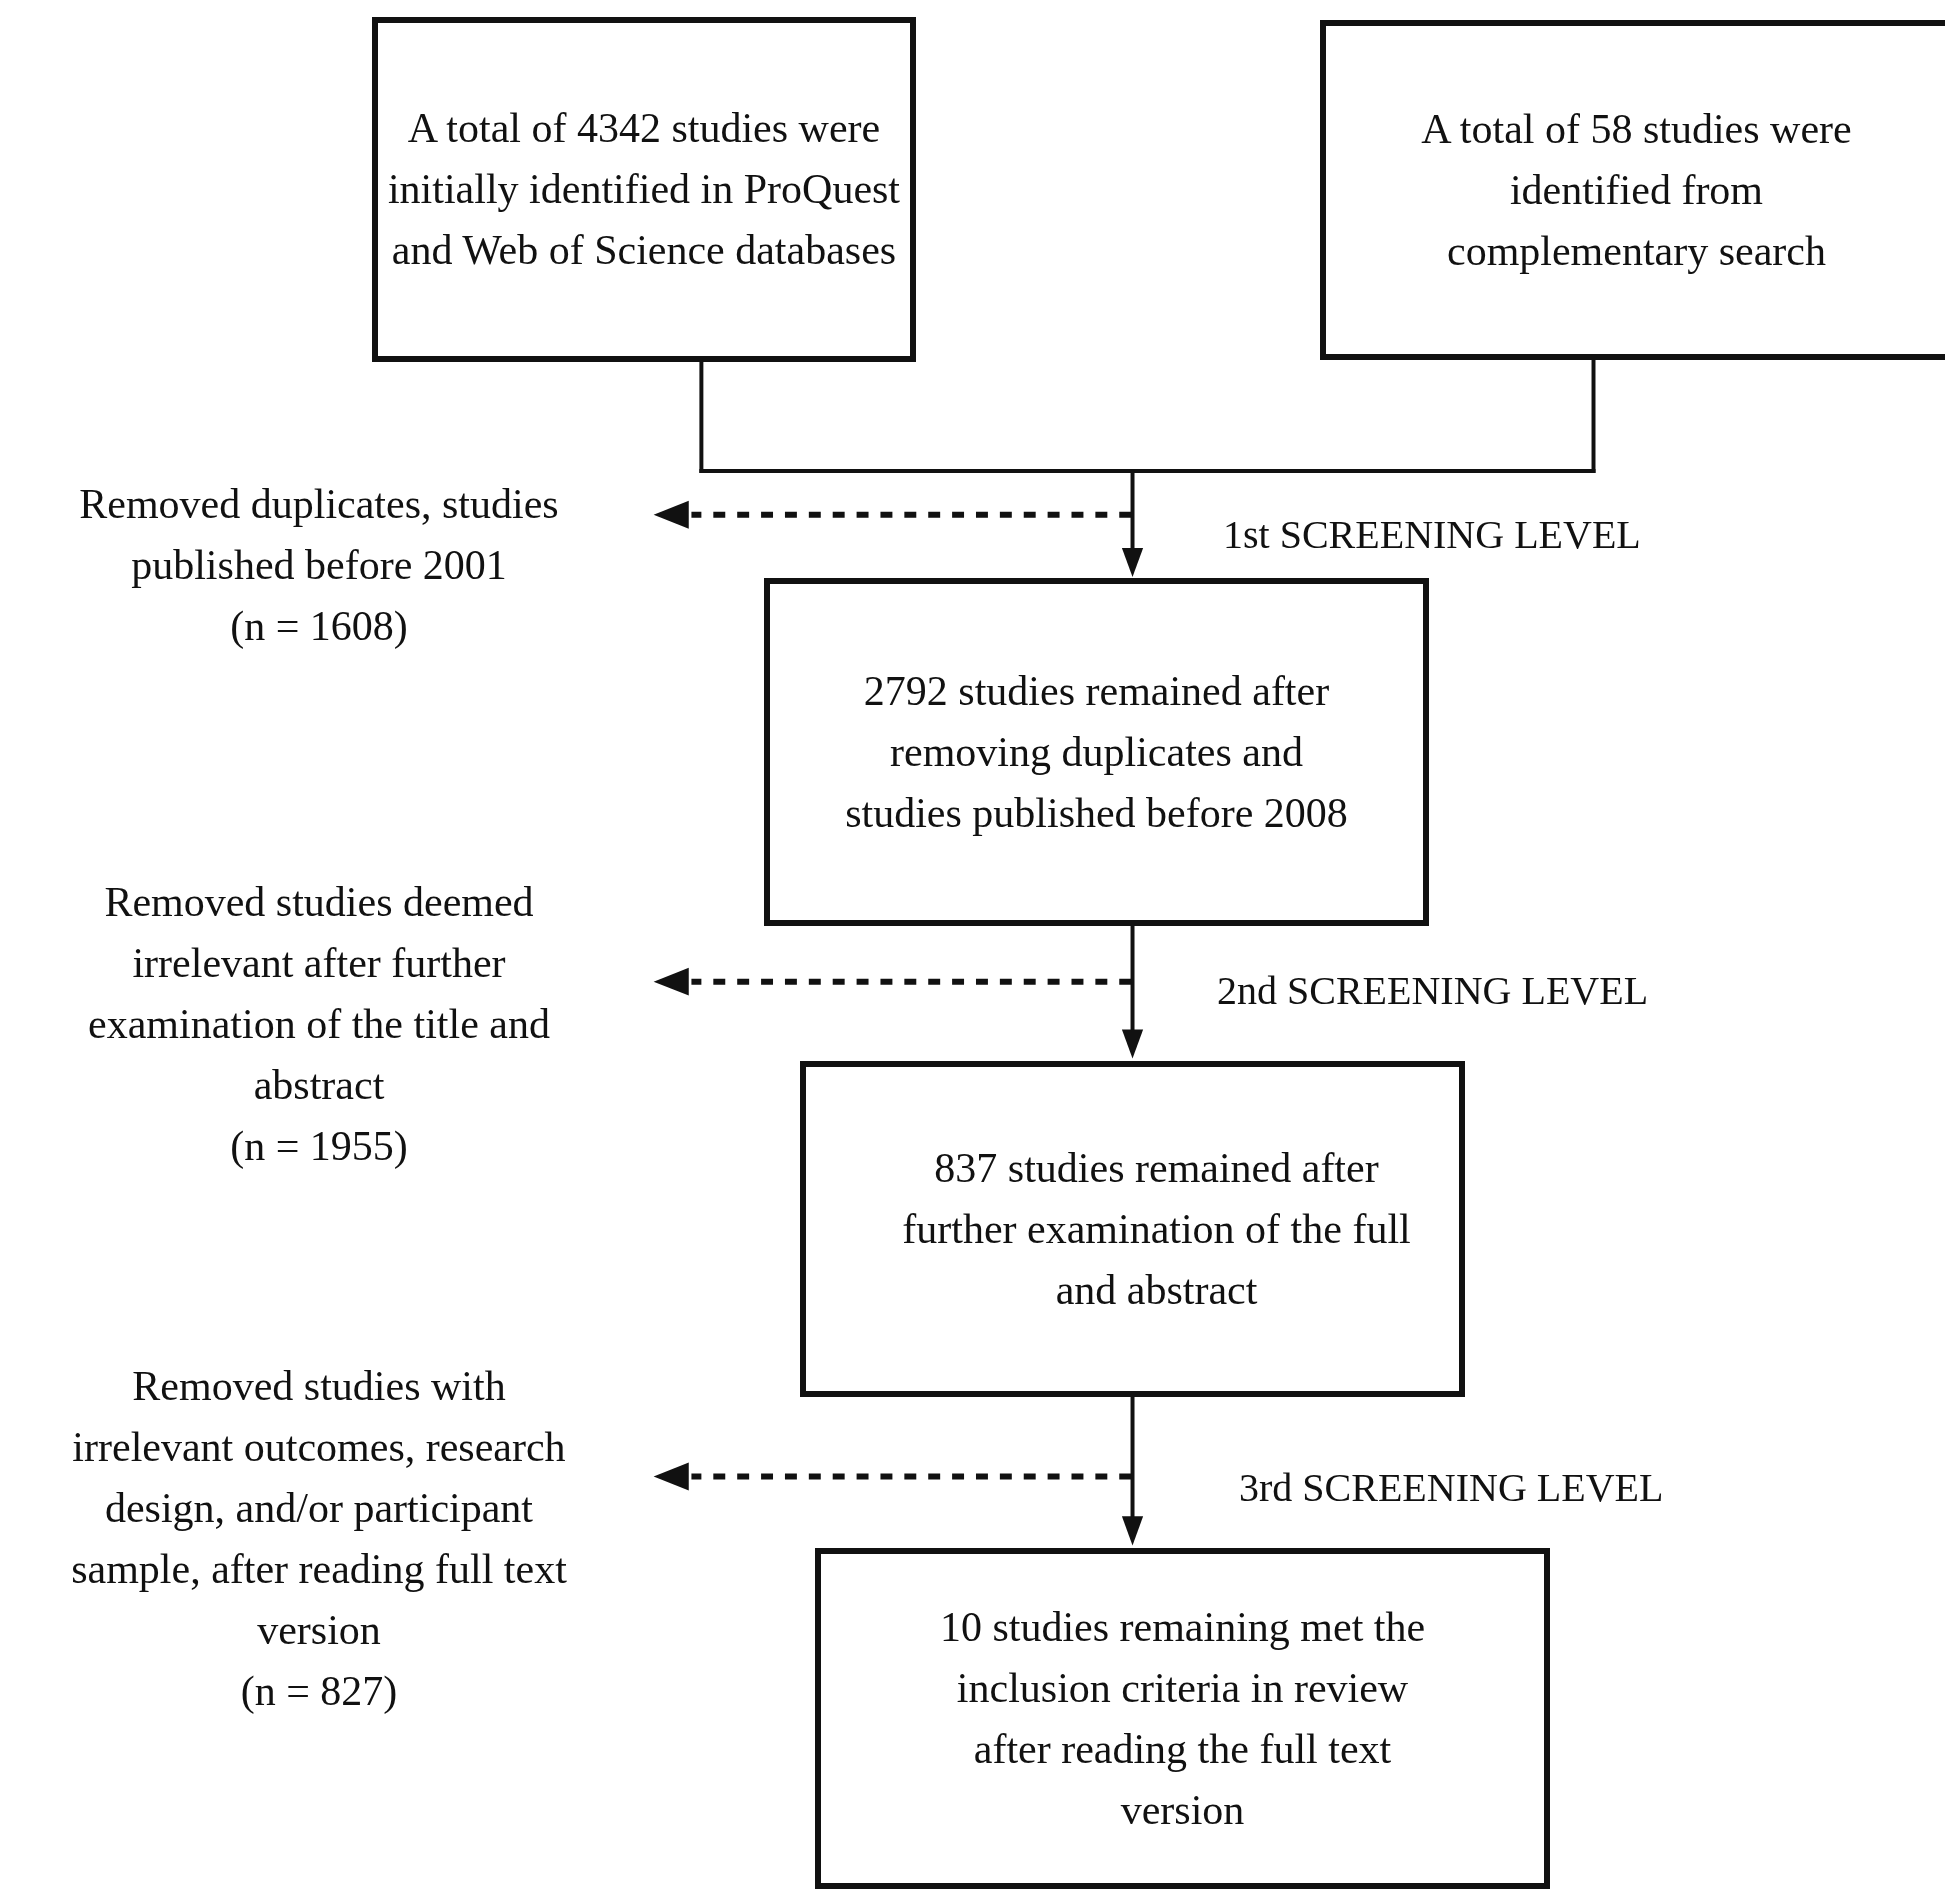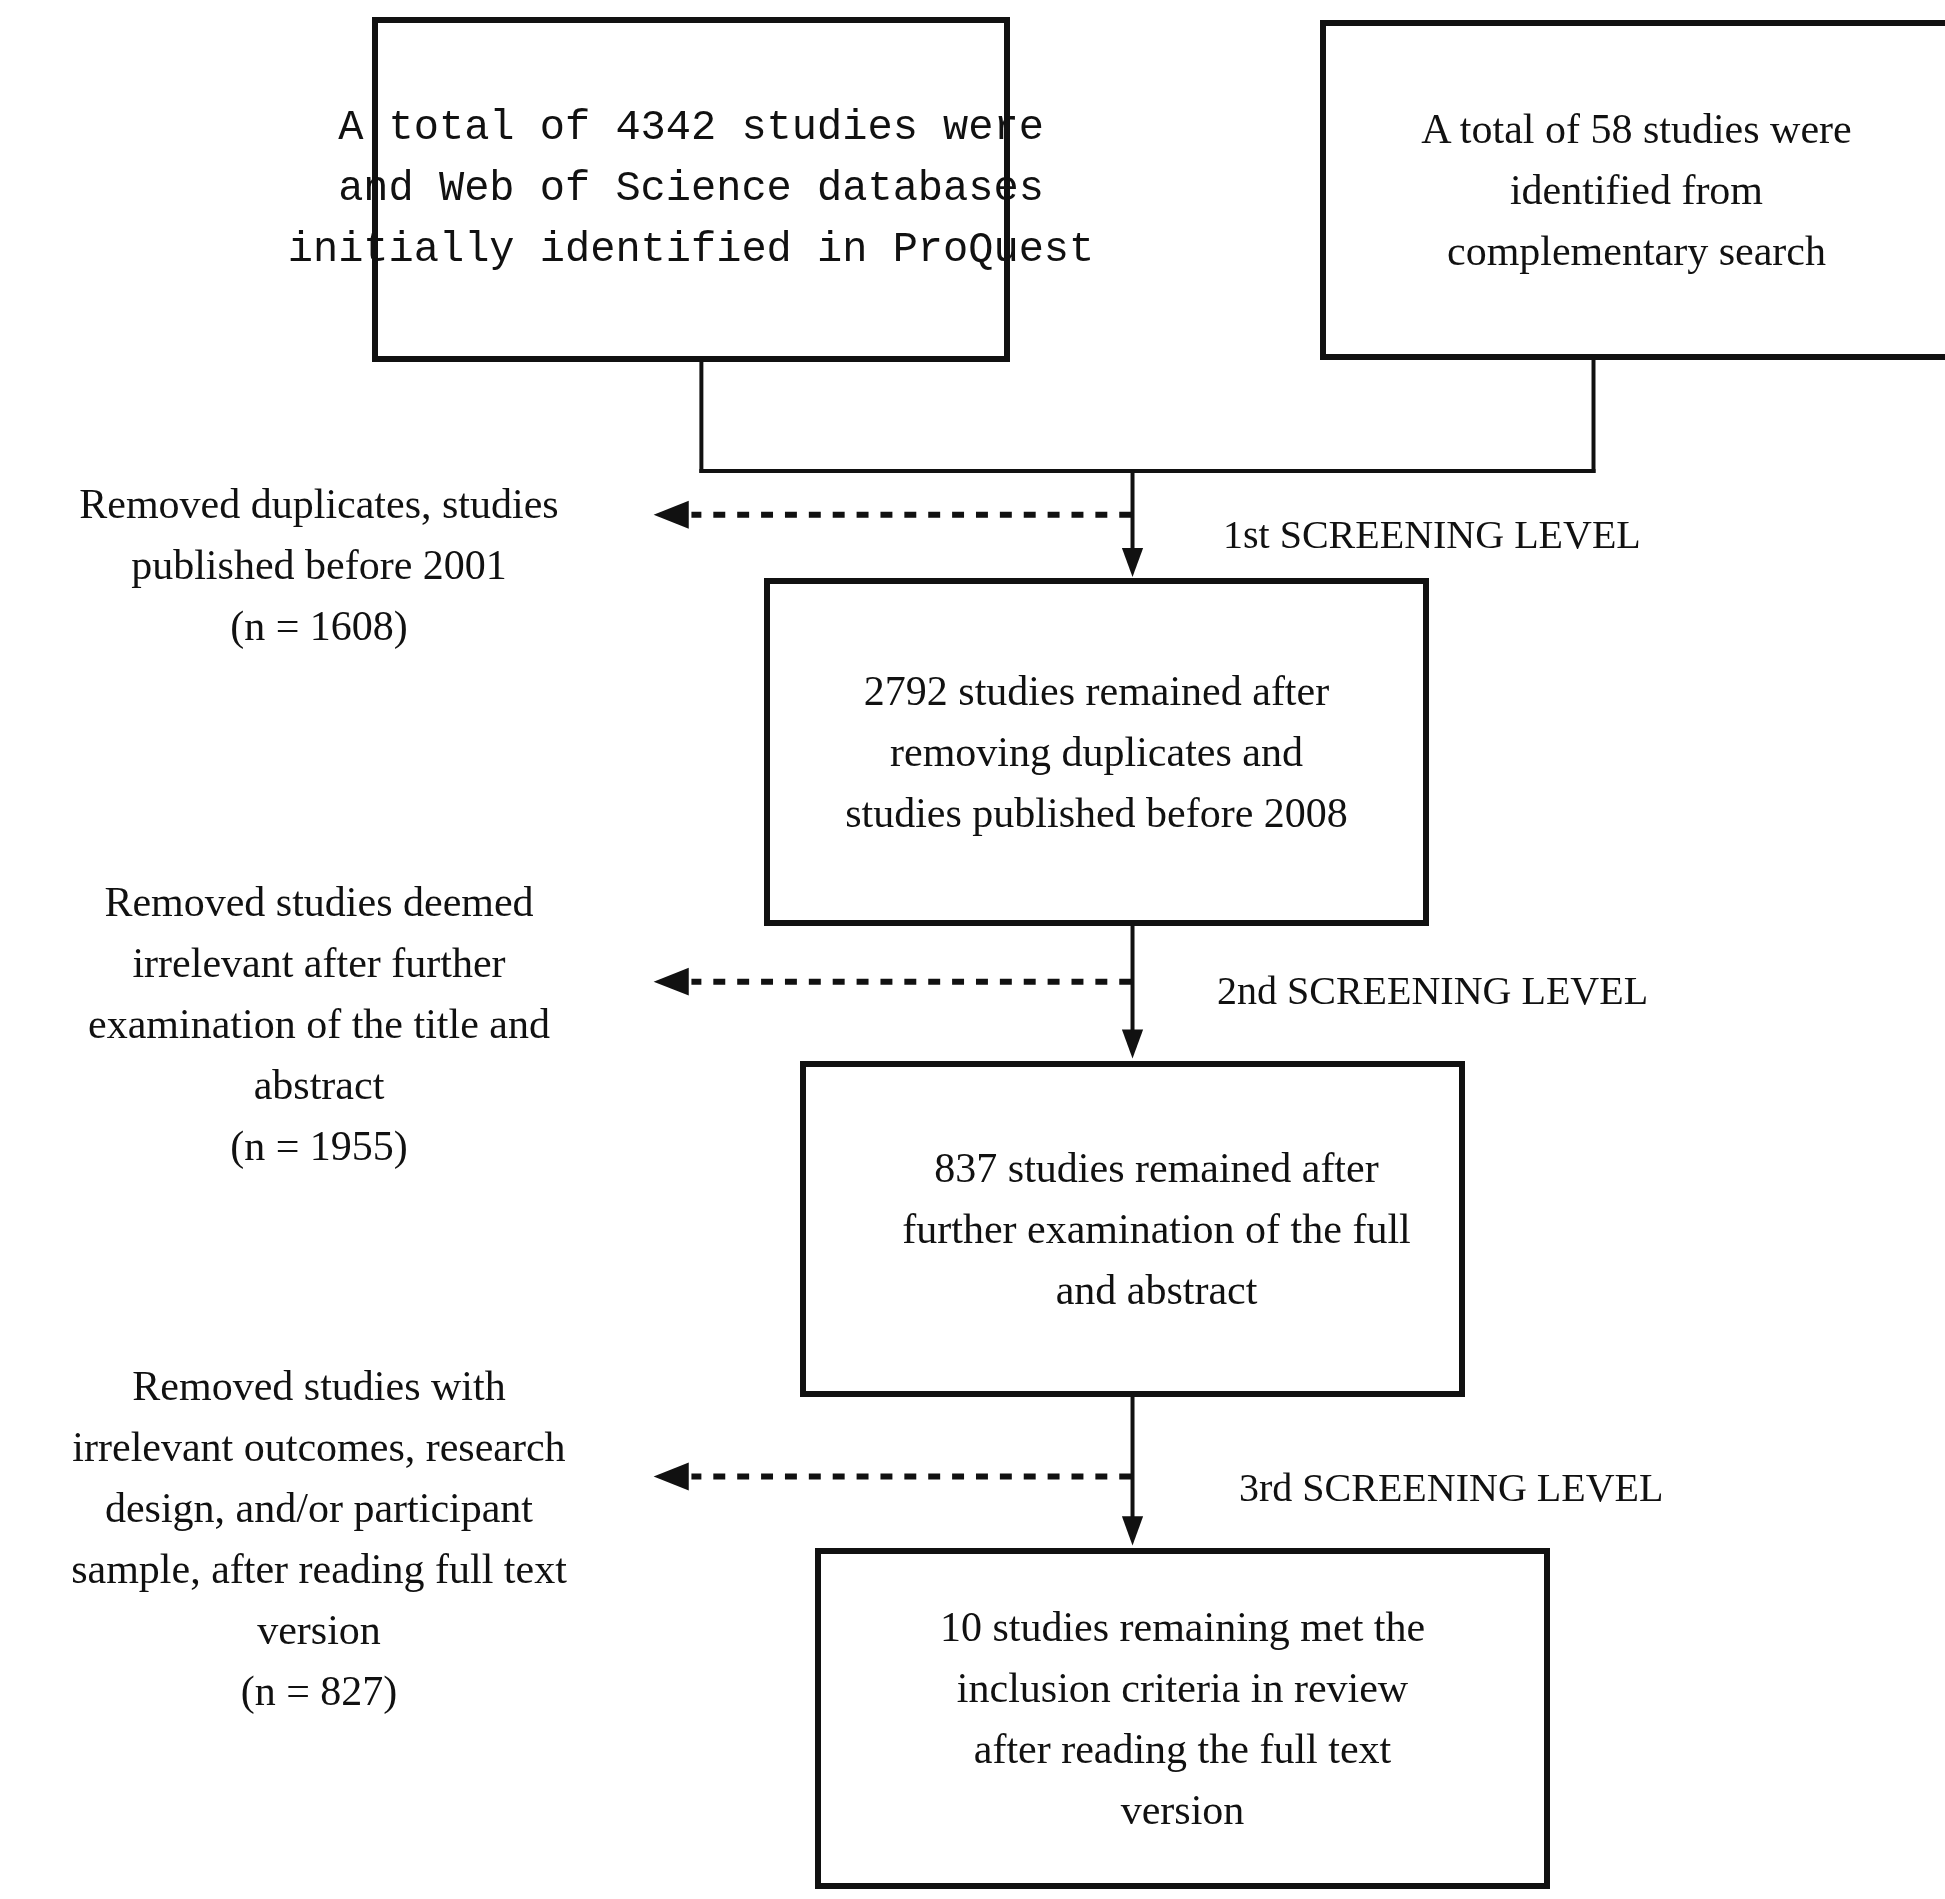--- a/index.html
+++ b/index.html
@@ -78,24 +78,24 @@
     <line x1="1705" y1="776" x2="1042" y2="776" stroke-width="9" stroke-dasharray="18 18"></line>
     <polygon points="985,776 1038,755 1038,797"></polygon>
 
     <line x1="1705" y1="1480" x2="1042" y2="1480" stroke-width="9" stroke-dasharray="18 18"></line>
     <polygon points="985,1480 1038,1459 1038,1501"></polygon>
 
     <line x1="1705" y1="2226" x2="1042" y2="2226" stroke-width="9" stroke-dasharray="18 18"></line>
     <polygon points="985,2226 1038,2205 1038,2247"></polygon>
   </svg>
 
-  <div class="box" style="left:372px; top:17px; width:638px; height:345px;font-family:Liberation Mono, monospace;">
+  <div class="box" style="left:372px; top:17px; width:544px; height:345px;">
     <div class="tline">A total of 4342 studies were</div>
+    <div class="tline">initially identified in ProQuest</div>
     <div class="tline">and Web of Science databases</div>
-    <div class="tline">initially identified in ProQuest</div>
   </div>
 
   <div class="box" style="left:1277px; top:20px; width:633px; height:340px;margin-left:43px;">
     <div class="tline">A total of 58 studies were</div>
     <div class="tline">identified from</div>
     <div class="tline">complementary search</div>
   </div>
 
   <div class="box" style="left:764px; top:578px; width:665px; height:348px;">
     <div class="tline">2792 studies remained after</div>

